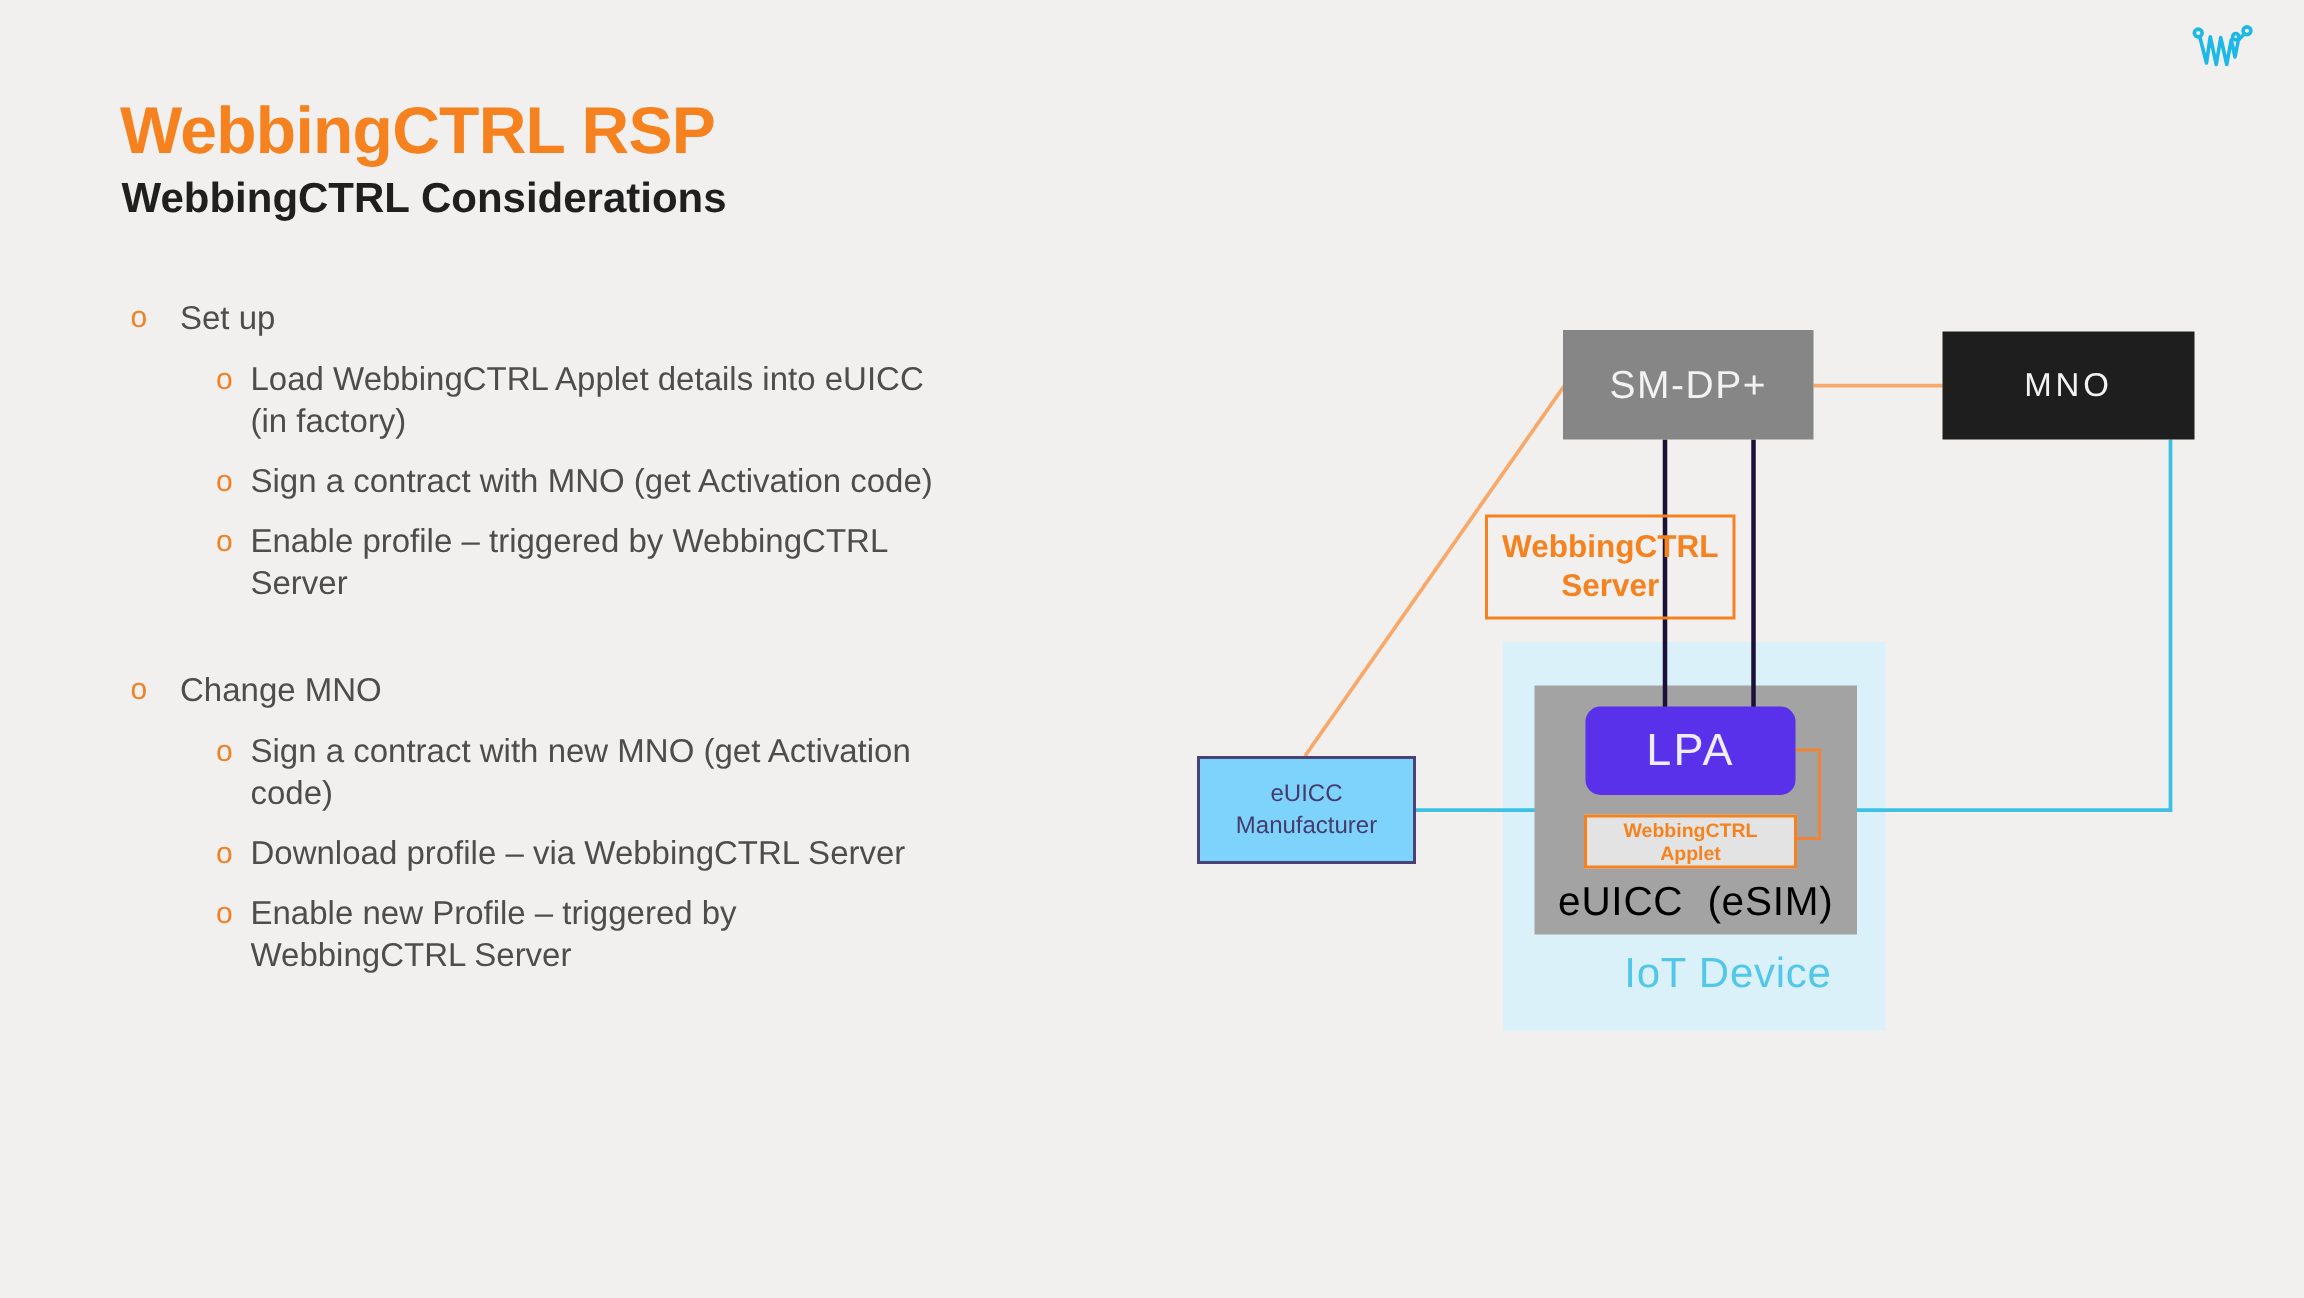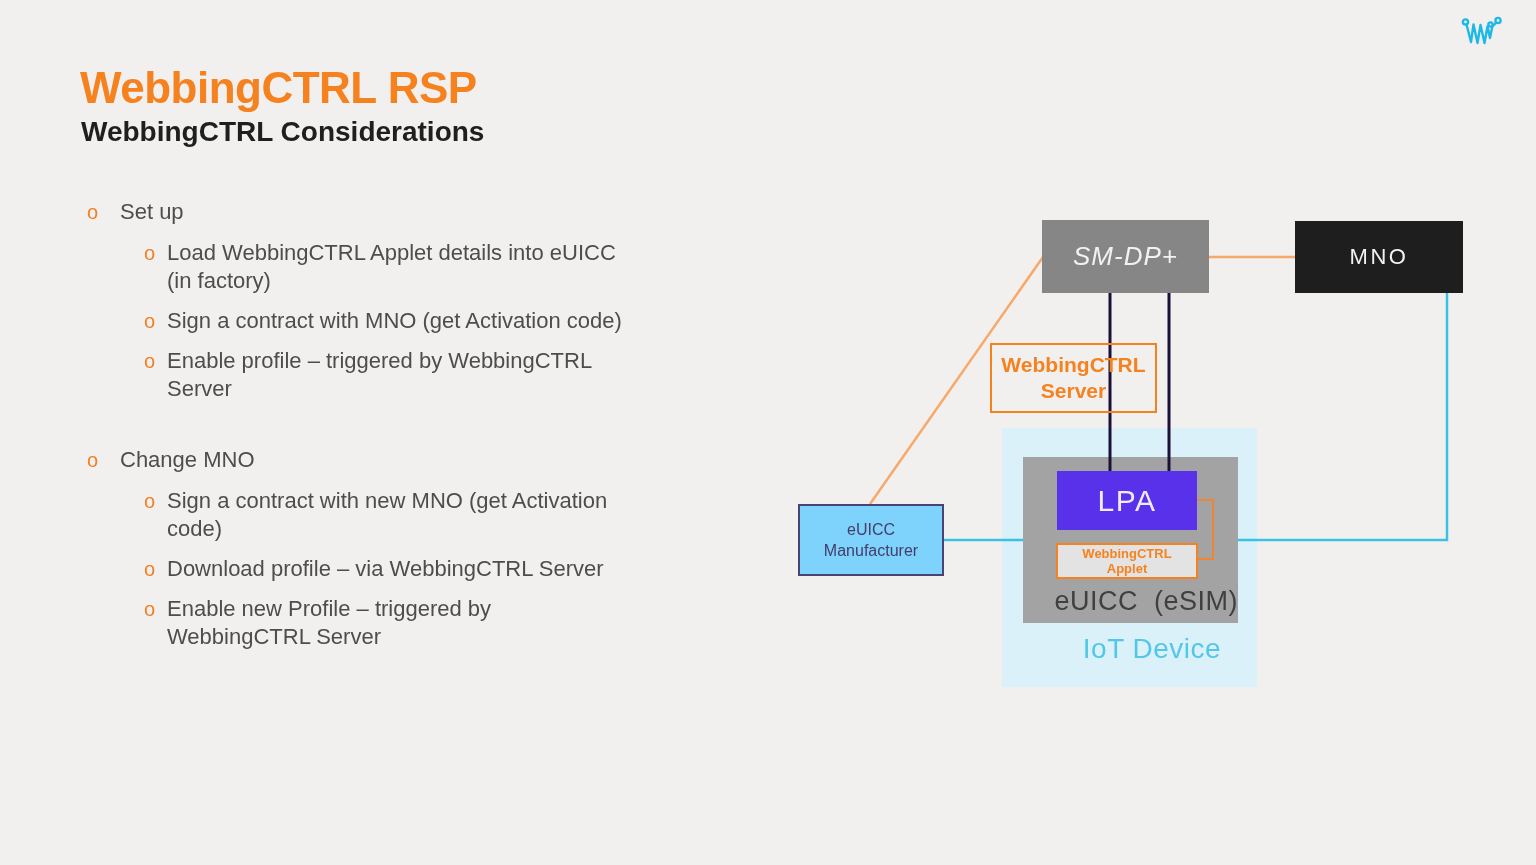--- a/index.html
+++ b/index.html
@@ -33,28 +33,28 @@
   .section-gap { margin-top:42px; }
 
   
   .diagram { position:absolute; inset:0; }
   .wire-layer { position:absolute; left:0; top:0; width:1536px; height:865px; pointer-events:none; }
 
   .iot-rect { position:absolute; left:1002px; top:428px; width:255px; height:259px; background:#daf1f9; }
 
   .euicc-box { position:absolute; left:1023px; top:457px; width:215px; height:166px; background:#a3a3a3; }
   .euicc-label {
-    position:absolute; left:0; right:0; bottom:6px; text-align:right;
-    color:#404040; font-size:27px; white-space:pre; letter-spacing:0.5px;
+    position:absolute; left:0; right:0; bottom:6px; text-align:center;
+    color:#000000; font-size:27px; white-space:pre; letter-spacing:0.5px;
   }
 
   .lpa-box {
     position:absolute; left:1057px; top:471px; width:140px; height:59px;
     background:#5a31ea; color:#f0ecff; font-size:30px; letter-spacing:1.5px;
-    display:flex; align-items:center; justify-content:center;
+    display:flex; align-items:center; justify-content:center;border-radius:10px;
   }
   .applet-box {
     position:absolute; left:1056px; top:543px; width:142px; height:36px;
     background:#e3e3e3; border:2px solid #f5821f;
     color:#f5821f; font-size:13px; font-weight:700; line-height:15px;
     text-align:center; display:flex; align-items:center; justify-content:center;
     white-space:pre-line;
   }
 
   .server-box {
@@ -68,21 +68,21 @@
     position:absolute; left:798px; top:504px; width:146px; height:72px;
     border:2px solid #4a4274; background:#7dd3fc;
     color:#453c6b; font-size:16px; line-height:21px;
     text-align:center; display:flex; align-items:center; justify-content:center;
     white-space:pre-line;
   }
 
   .smdp-box {
     position:absolute; left:1042px; top:220px; width:167px; height:73px;
     background:#868686; color:#f2f2f2; font-size:26px; letter-spacing:1px;
-    display:flex; align-items:center; justify-content:center;font-style:italic;
+    display:flex; align-items:center; justify-content:center;
   }
   .mno-box {
     position:absolute; left:1295px; top:221px; width:168px; height:72px;
     background:#1e1e1e; color:#f2f2f2; font-size:22px; letter-spacing:2.5px;
     display:flex; align-items:center; justify-content:center;
   }
 
   .iot-label {
     position:absolute; left:1032px; top:633px; width:240px; text-align:center;
     color:#53c7e8; font-size:28px; letter-spacing:0.5px;

